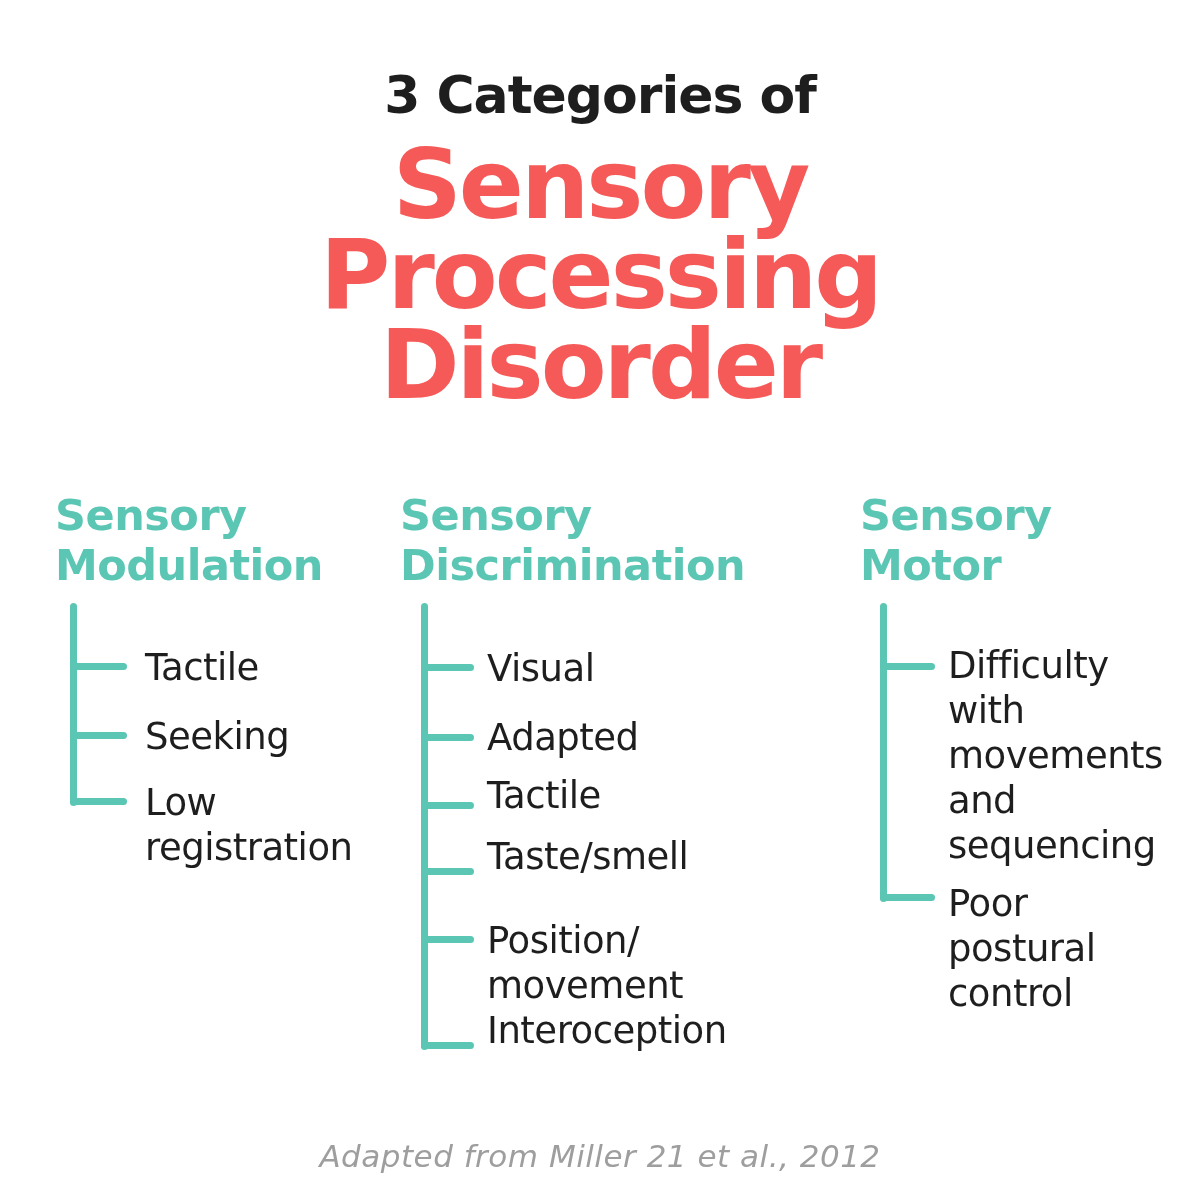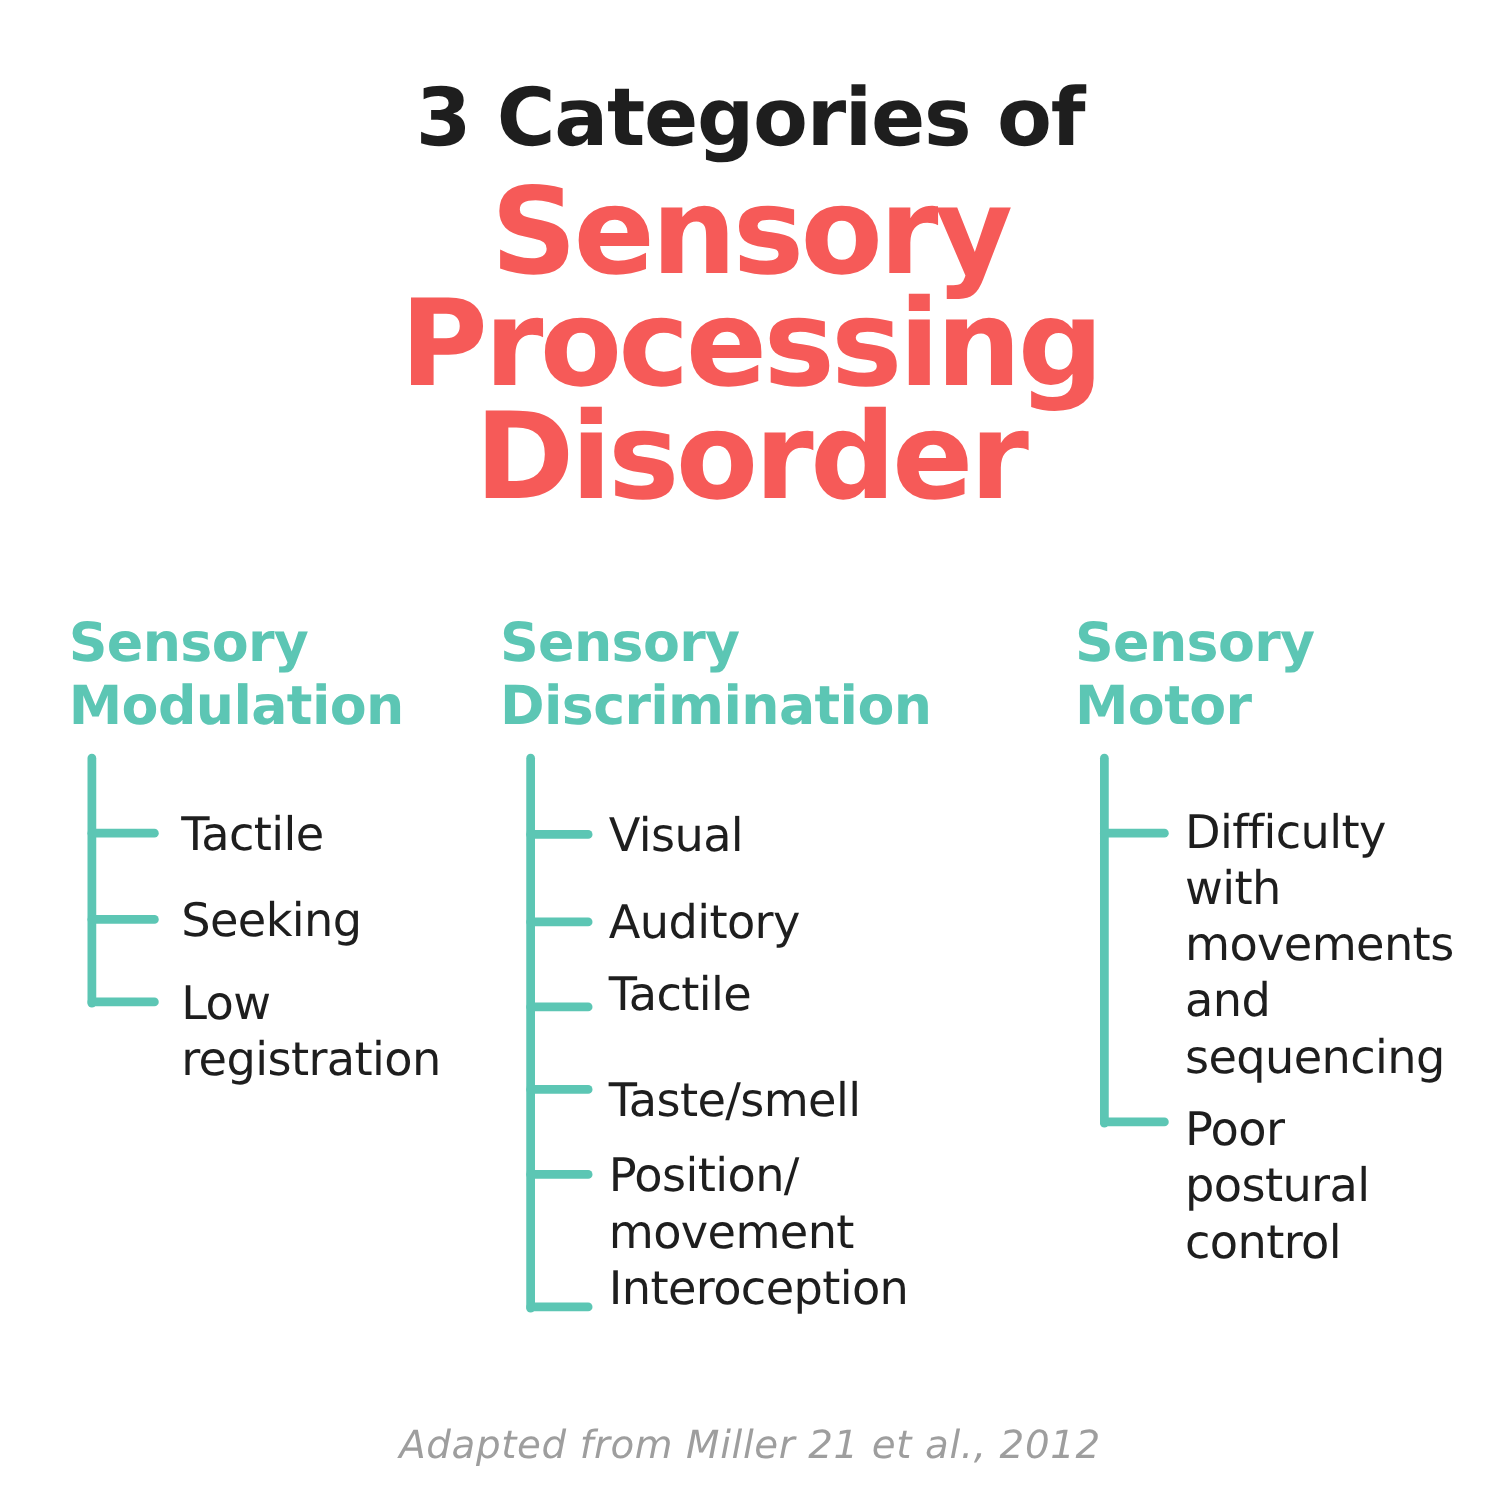--- a/index.html
+++ b/index.html
@@ -9,21 +9,21 @@
     --footer-gray:#9E9E9E;
     --bg:#FFFFFF;
   }
   html,body{margin:0;padding:0;background:var(--bg);}
   #canvas{
     position:relative;width:1200px;height:1200px;background:var(--bg);
     font-family:"DejaVu Sans","Liberation Sans",sans-serif;overflow:hidden;
   }
   .title-prefix{
     position:absolute;top:59px;left:0;width:100%;text-align:center;
-    font-size:64px;line-height:72px;font-weight:600;color:var(--text-black);
+    font-size:52px;line-height:72px;font-weight:600;color:var(--text-black);
     letter-spacing:-1px;
   }
   .title-main{
     position:absolute;top:140px;left:0;width:100%;text-align:center;
     font-size:96px;line-height:90px;font-weight:800;color:var(--title-red);
     white-space:pre-line;letter-spacing:-3px;
   }
   .col{position:absolute;top:486px;}
   .col-header{
     position:absolute;top:4px;left:0;margin:0;
@@ -88,23 +88,23 @@
     <h2 class="col-header">Sensory
 Discrimination</h2>
     <div class="vline"></div>
     <div class="tick" style="top:178px"></div>
     <div class="tick" style="top:248px"></div>
     <div class="tick" style="top:316px"></div>
     <div class="tick" style="top:382px"></div>
     <div class="tick" style="top:450px"></div>
     <div class="tick" style="top:556px"></div>
     <div class="item" style="top:160px">Visual</div>
-    <div class="item" style="top:229px">Auditory</div>
+    <div class="item" style="top:229px">Adapted</div>
     <div class="item" style="top:287px">Tactile</div>
-    <div class="item" style="top:372px">Taste/smell</div>
+    <div class="item" style="top:348px">Taste/smell</div>
     <div class="item" style="top:432px">Position/
 movement</div>
     <div class="item" style="top:522px">Interoception</div>
   </section>
 
   <section class="col" id="col3">
     <h2 class="col-header">Sensory
 Motor</h2>
     <div class="vline"></div>
     <div class="tick" style="top:177px"></div>

